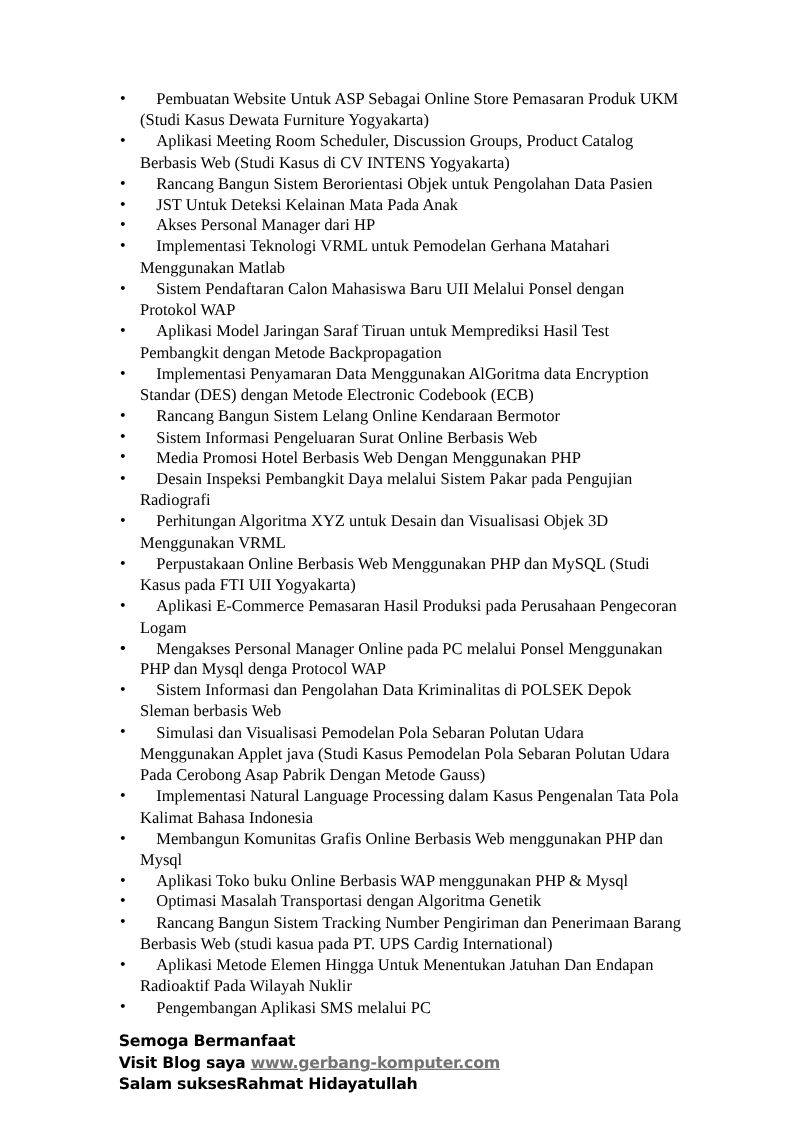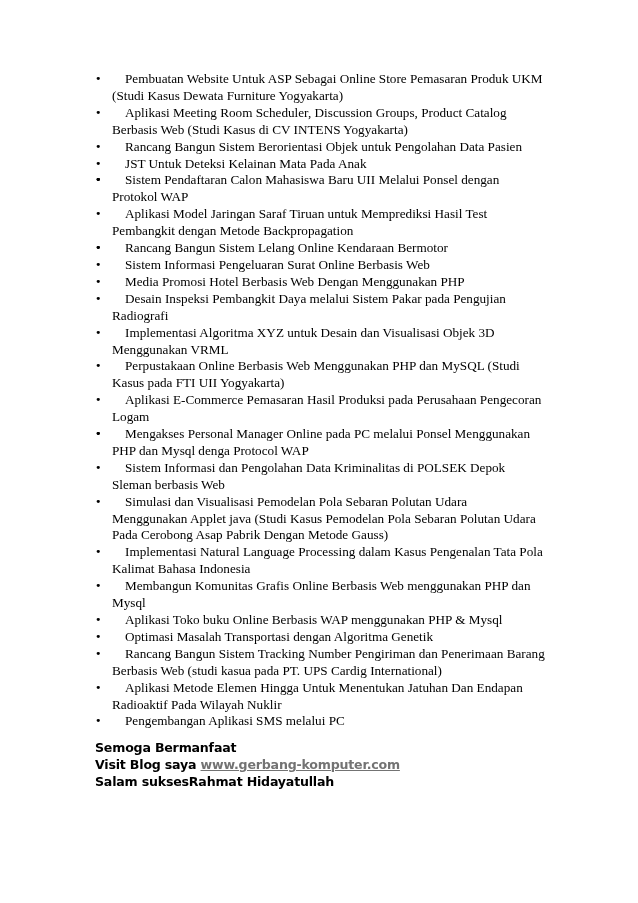--- a/index.html
+++ b/index.html
@@ -57,30 +57,30 @@
 <body>
 
 <div class="page">
   <div class="content">
 
     <div class="topics-list">
         <div class="item"><span class="bullet">•</span><span>Pembuatan Website Untuk ASP Sebagai Online Store Pemasaran Produk UKM (Studi Kasus Dewata Furniture Yogyakarta)</span></div>
         <div class="item"><span class="bullet">•</span><span>Aplikasi Meeting Room Scheduler, Discussion Groups, Product Catalog Berbasis Web (Studi Kasus di CV INTENS Yogyakarta)</span></div>
         <div class="item"><span class="bullet">•</span><span>Rancang Bangun Sistem Berorientasi Objek untuk Pengolahan Data Pasien</span></div>
         <div class="item"><span class="bullet">•</span><span>JST Untuk Deteksi Kelainan Mata Pada Anak</span></div>
-        <div class="item"><span class="bullet">•</span></div>
-        <div class="item"><span class="bullet">•</span></div>
+        <div class="item"><span class="bullet">•</span><span>Akses Personal Manager dari HP</span></div>
+        <div class="item"><span class="bullet">•</span><span>Implementasi Teknologi VRML untuk Pemodelan Gerhana Matahari Menggunakan Matlab</span></div>
         <div class="item"><span class="bullet">•</span><span>Sistem Pendaftaran Calon Mahasiswa Baru UII Melalui Ponsel dengan Protokol WAP</span></div>
         <div class="item"><span class="bullet">•</span><span>Aplikasi Model Jaringan Saraf Tiruan untuk Memprediksi Hasil Test Pembangkit dengan Metode Backpropagation</span></div>
-        <div class="item"><span class="bullet">•</span></div>
+        <div class="item"><span class="bullet">•</span><span>Implementasi Penyamaran Data Menggunakan AlGoritma data Encryption Standar (DES) dengan Metode Electronic Codebook (ECB)</span></div>
         <div class="item"><span class="bullet">•</span><span>Rancang Bangun Sistem Lelang Online Kendaraan Bermotor</span></div>
         <div class="item"><span class="bullet">•</span><span>Sistem Informasi Pengeluaran Surat Online Berbasis Web</span></div>
         <div class="item"><span class="bullet">•</span><span>Media Promosi Hotel Berbasis Web Dengan Menggunakan PHP</span></div>
         <div class="item"><span class="bullet">•</span><span>Desain Inspeksi Pembangkit Daya melalui Sistem Pakar pada Pengujian Radiografi</span></div>
-        <div class="item"><span class="bullet">•</span><span>Implementasi Algoritma XYZ untuk Desain dan Visualisasi Objek 3D Menggunakan VRML</span></div>
+        <div class="item"><span class="bullet">•</span><span>Perhitungan Algoritma XYZ untuk Desain dan Visualisasi Objek 3D Menggunakan VRML</span></div>
         <div class="item"><span class="bullet">•</span><span>Perpustakaan Online Berbasis Web Menggunakan PHP dan MySQL (Studi Kasus pada FTI UII Yogyakarta)</span></div>
         <div class="item"><span class="bullet">•</span><span>Aplikasi E-Commerce Pemasaran Hasil Produksi pada Perusahaan Pengecoran Logam</span></div>
         <div class="item"><span class="bullet">•</span></div>
         <div class="item"><span class="bullet">•</span><span>Mengakses Personal Manager Online pada PC melalui Ponsel Menggunakan PHP dan Mysql denga Protocol WAP</span></div>
         <div class="item"><span class="bullet">•</span><span>Sistem Informasi dan Pengolahan Data Kriminalitas di POLSEK Depok Sleman berbasis Web</span></div>
         <div class="item"><span class="bullet">•</span><span>Simulasi dan Visualisasi Pemodelan Pola Sebaran Polutan Udara Menggunakan Applet java (Studi Kasus Pemodelan Pola Sebaran Polutan Udara Pada Cerobong Asap Pabrik Dengan Metode Gauss)</span></div>
         <div class="item"><span class="bullet">•</span><span>Implementasi Natural Language Processing dalam Kasus Pengenalan Tata Pola Kalimat Bahasa Indonesia</span></div>
         <div class="item"><span class="bullet">•</span><span>Membangun Komunitas Grafis Online Berbasis Web menggunakan PHP dan Mysql</span></div>
         <div class="item"><span class="bullet">•</span><span>Aplikasi Toko buku Online Berbasis WAP menggunakan PHP &amp; Mysql</span></div>
         <div class="item"><span class="bullet">•</span><span>Optimasi Masalah Transportasi dengan Algoritma Genetik</span></div>

